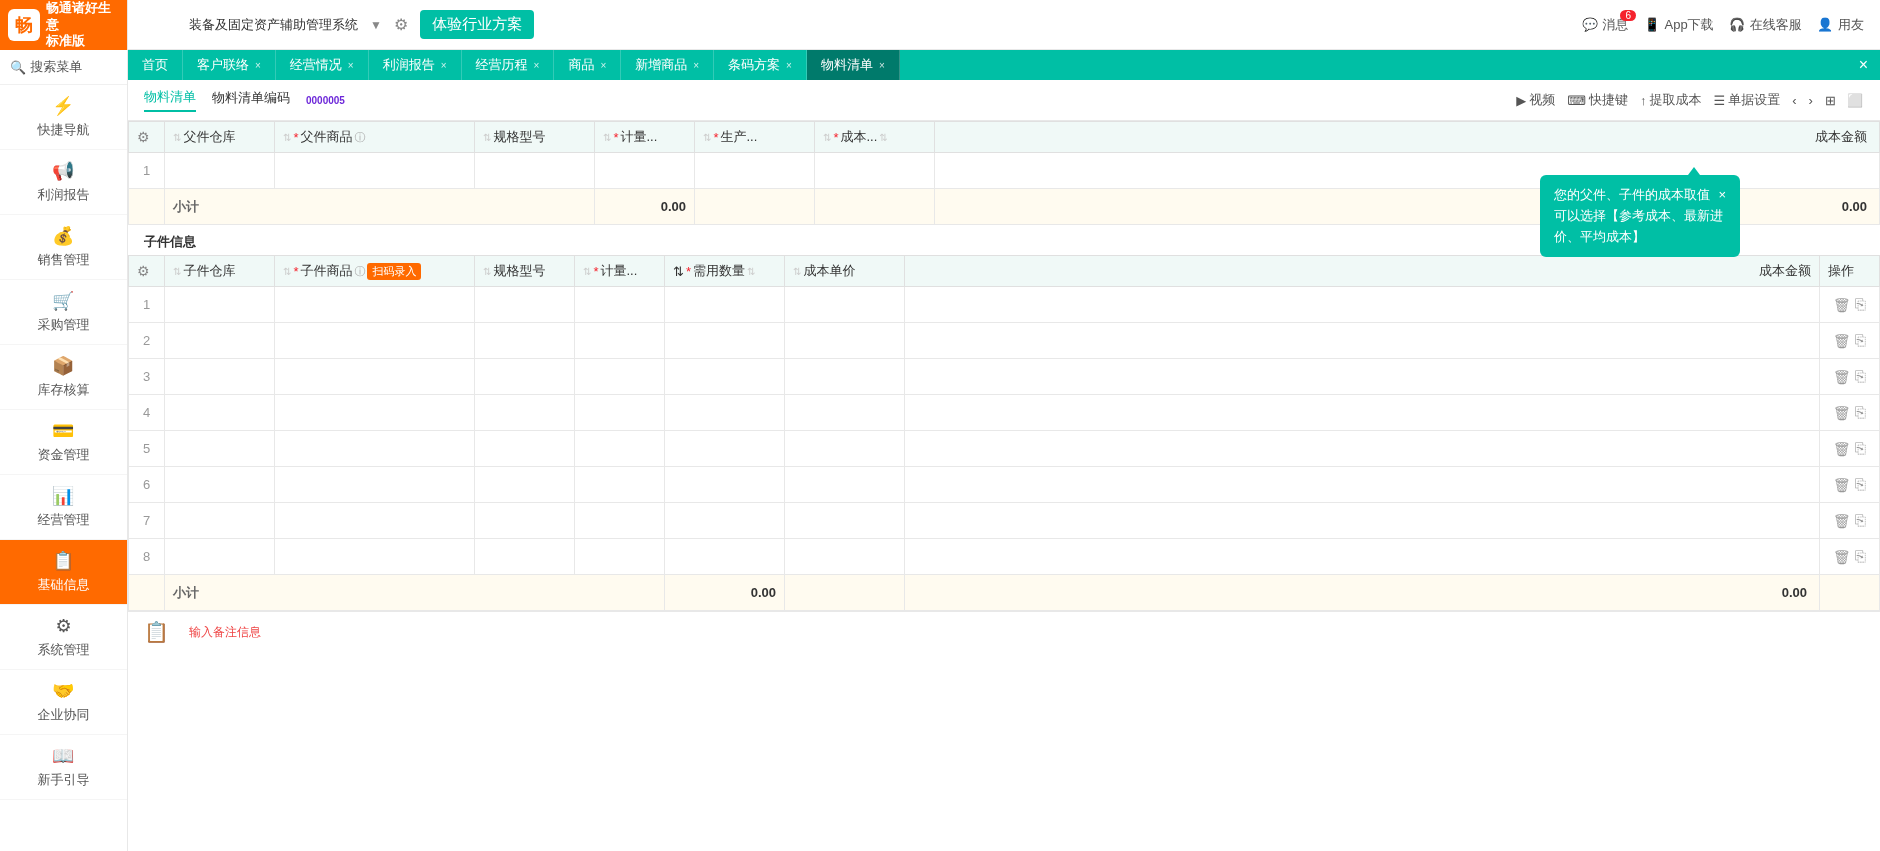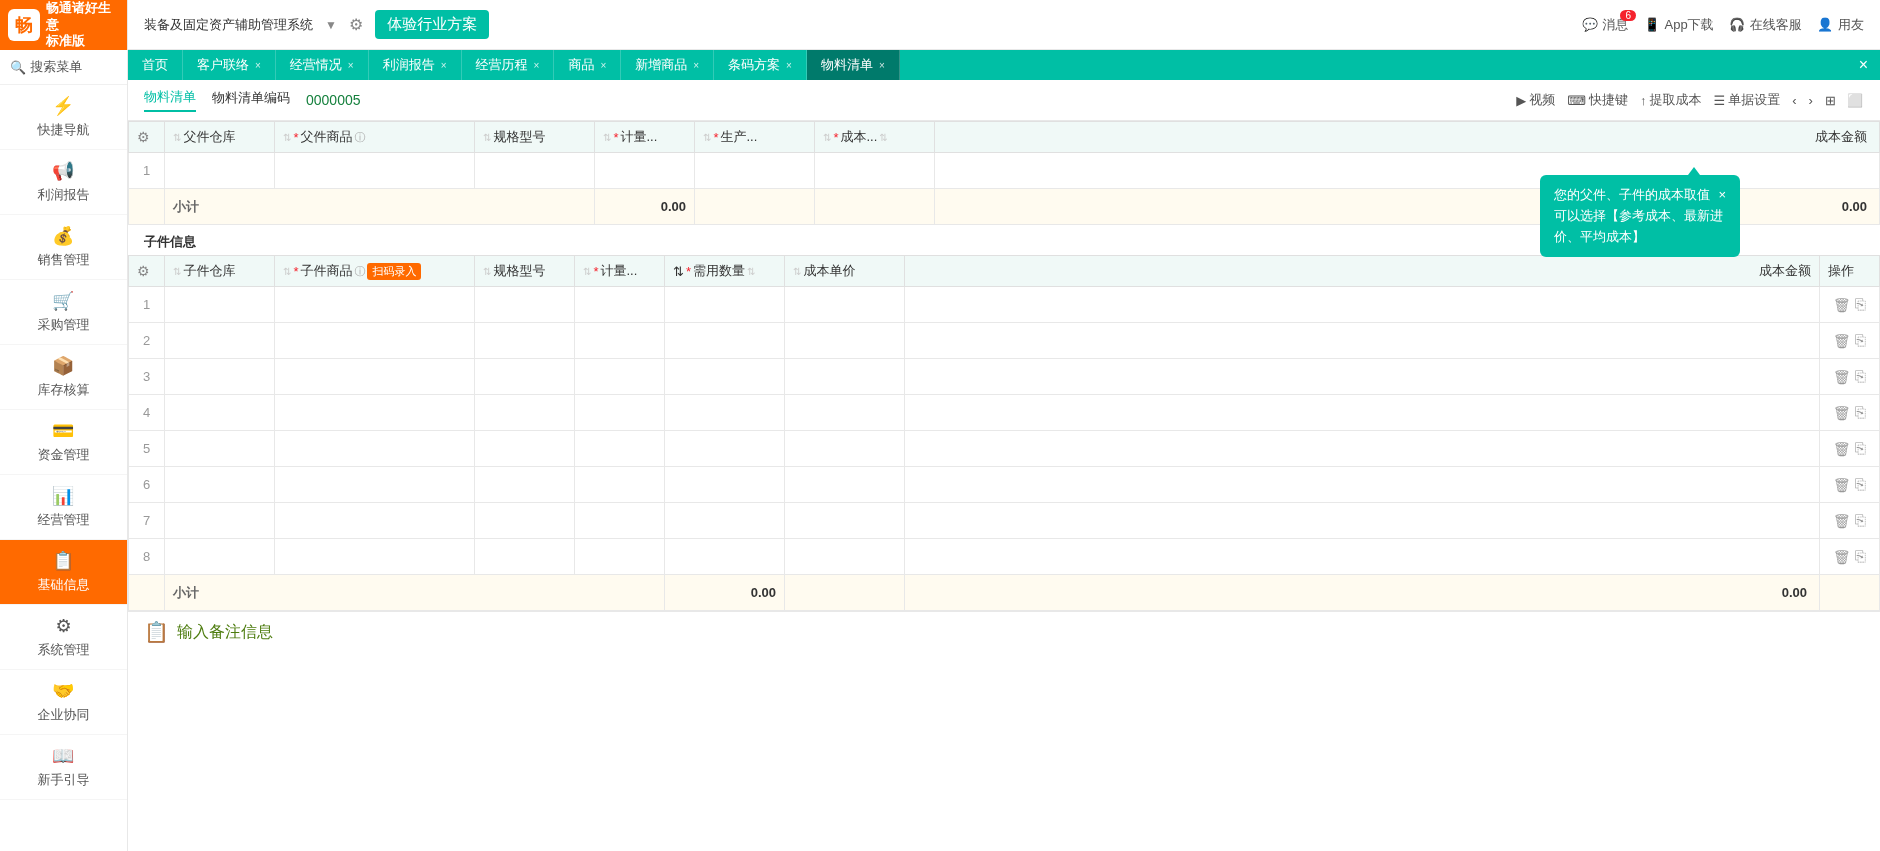--- a/index.html
+++ b/index.html
@@ -68,21 +68,21 @@
       background: #fff;
       border-bottom: 1px solid #e8e8e8;
       display: flex;
       align-items: center;
       justify-content: space-between;
       padding: 0 16px;
       height: 50px;
       flex-shrink: 0;
     }
     .topbar-left {
-      display: flex; align-items: center; gap: 12px;
+      display: flex; align-items: center; gap: 12px; margin-left: 45px;
     }
     .system-name { font-size: 13px; color: #333; }
     .system-dropdown { font-size: 12px; color: #888; cursor: pointer; }
     .gear-btn { color: #888; cursor: pointer; font-size: 16px; }
     .try-btn {
       background: #00bfa5;
       color: #fff;
       border: none;
       border-radius: 4px;
       padding: 5px 12px;
@@ -140,21 +140,21 @@
       padding: 8px 16px;
       border-bottom: 1px solid #e8e8e8;
       background: #fff;
     }
     .page-header-left { display: flex; align-items: center; gap: 16px; }
     .page-tab {
       font-size: 13px; color: #333; cursor: pointer;
       padding-bottom: 4px;
     }
     .page-tab.active { color: #00bfa5; border-bottom: 2px solid #00bfa5; }
-    .doc-number { font-size: 14px; color: #15803d; }
+    .doc-number { font-size: 10px; color: #6d28d9; font-weight: bold; }
     .page-header-right { display: flex; align-items: center; gap: 12px; font-size: 12px; color: #555; }
     .header-btn { display: flex; align-items: center; gap: 3px; cursor: pointer; color: #555; }
 
     
     .section-title {
       font-size: 13px; color: #333; font-weight: bold;
       padding: 8px 16px 4px;
       background: #fff;
     }
 
@@ -233,21 +233,21 @@
     
     .bottom-bar {
       border-top: 1px solid #e8e8e8;
       padding: 8px 16px;
       background: #fff;
       display: flex;
       align-items: center;
       gap: 8px;
     }
     .bottom-icon { font-size: 20px; color: #00bfa5; cursor: pointer; }
-    .bottom-text { font-size: 16px; color: #4d7c0f; }
+    .bottom-text { font-size: 12px; color: #ef4444; margin-left: 12px; }
 
     
     .settings-icon { color: #888; cursor: pointer; font-size: 14px; }
 
     .th-wrap { display: flex; align-items: center; gap: 2px; }
     .sort-icon { color: #ccc; font-size: 10px; }
 
     .subtotal-label { color: #666; }
     .subtotal-value { color: #333; font-weight: bold; }
   </style>

